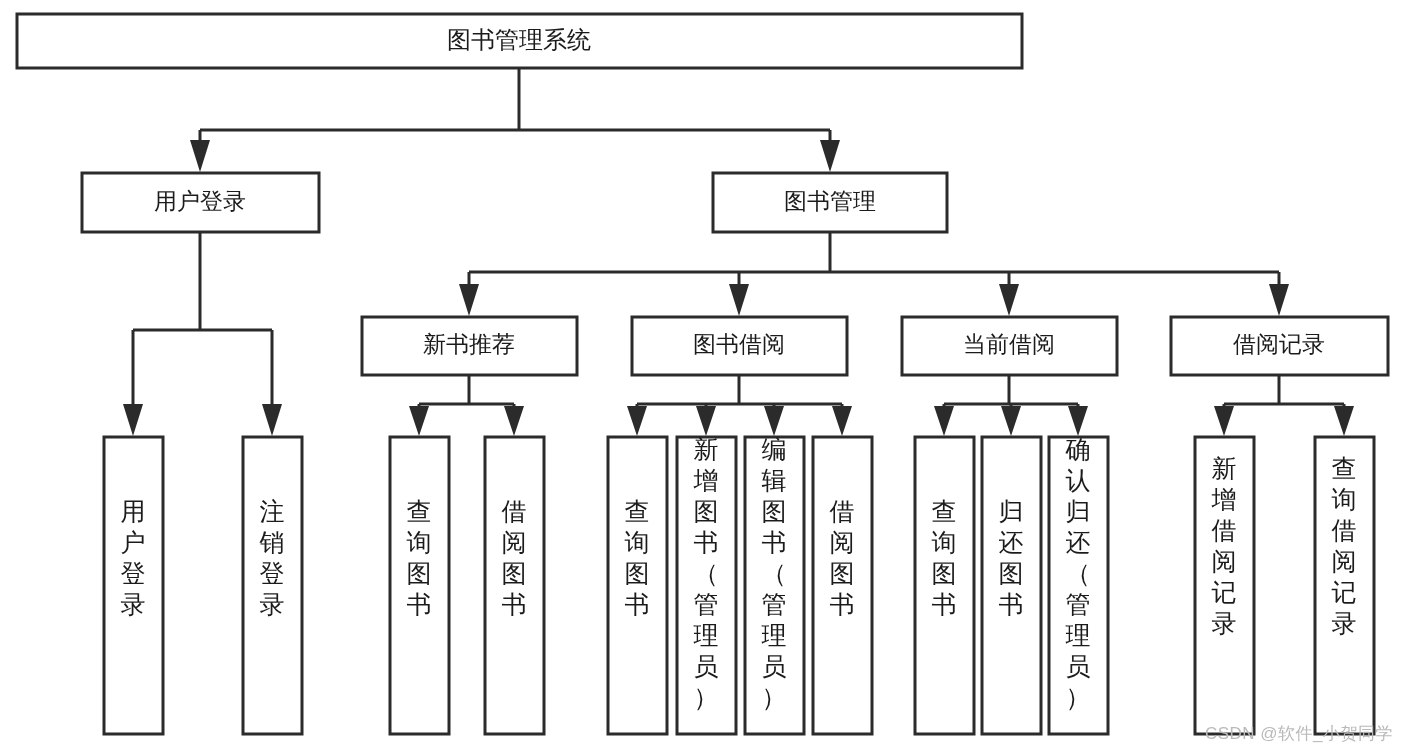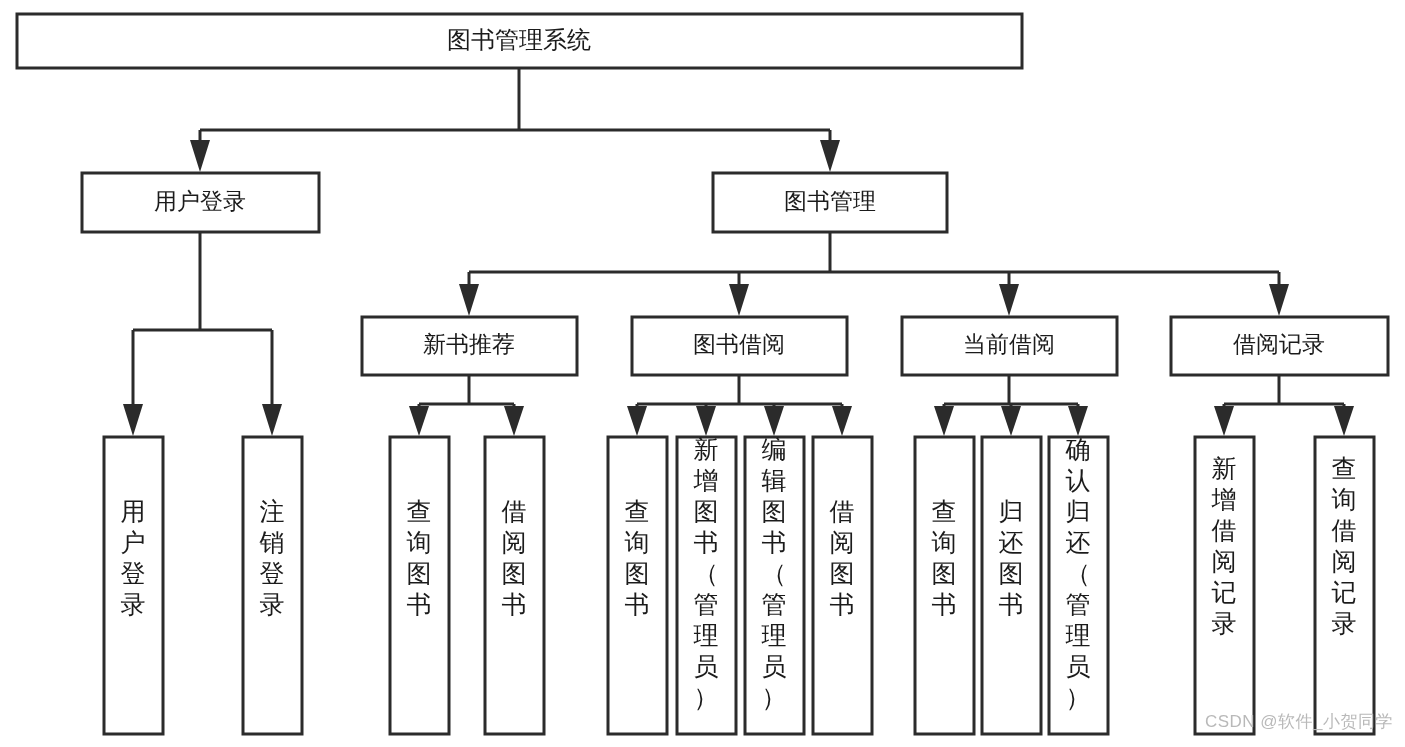--- a/index.html
+++ b/index.html
@@ -55,21 +55,21 @@
   .label-v {
     font-family: "Liberation Sans", "DejaVu Sans", sans-serif;
     font-size: 25px;
     fill: #1b1b1b;
     text-anchor: middle;
     white-space: pre;
   }
   .watermark {
     position: absolute;
     right: 12px;
-    bottom: 14px;
+    bottom: 2px;
     font-family: "Liberation Sans", "DejaVu Sans", sans-serif;
     font-size: 17px;
     color: #b9b9b9;
     letter-spacing: 0.5px;
     user-select: none;
   }
 </style>
 </head>
 <body>
 

